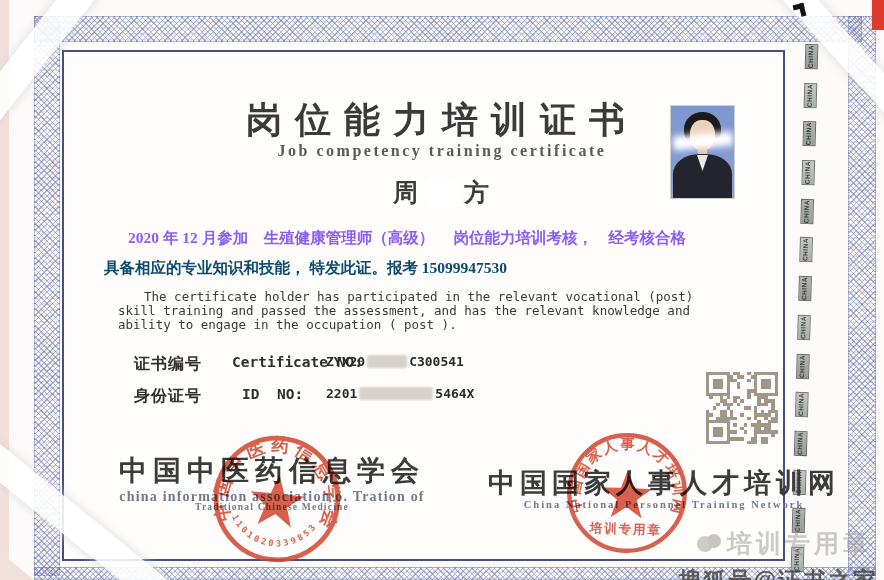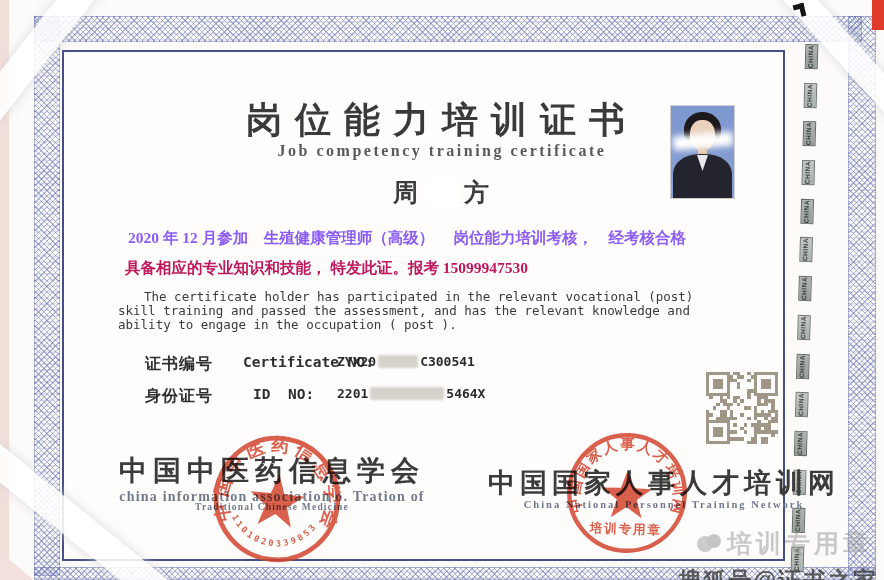--- a/index.html
+++ b/index.html
@@ -47,25 +47,25 @@
   .cert-subtitle{position:absolute;left:0;top:142px;width:884px;text-align:center;
                  font-size:16px;font-weight:600;letter-spacing:2.5px;color:#5a5a5a;}
   .holder-name{position:absolute;left:0;top:176px;width:884px;display:flex;gap:10px;
                justify-content:center;align-items:center;font-size:25px;font-weight:600;
                letter-spacing:2px;color:#3c3c3c;}
   .name-redact{display:inline-block;width:24px;height:20px;background:#fff;
                box-shadow:0 0 8px 6px rgba(255,255,255,.95);border-radius:3px;}
   .body-line1{position:absolute;left:128px;top:228px;width:660px;font-size:15.5px;
               font-weight:600;color:#8b5cf6;}
   .body-line2{position:absolute;left:104px;top:258px;width:660px;font-size:15.5px;
-              font-weight:600;color:#be185d;margin-left:21px;}
+              font-weight:600;color:#0c4a6e;}
   .eng-para{position:absolute;left:118px;top:290px;width:606px;
             font-family:"DejaVu Sans Mono",monospace;font-size:12.5px;line-height:14px;
             color:#3a3a3a;text-indent:26px;}
-  .field-row{position:absolute;left:15px;width:819px;height:22px;font-size:16px;}
+  .field-row{position:absolute;left:4px;width:819px;height:22px;font-size:16px;}
   .row-cert{top:354px;} .row-id{top:386px;}
   .f-cn{position:absolute;left:130px;font-weight:700;color:#2f2f2f;letter-spacing:1px;}
   .f-en{position:absolute;font-family:"DejaVu Sans Mono",monospace;font-size:14.5px;
         font-weight:bold;color:#2f2f2f;white-space:pre;}
   .row-cert .f-en{left:212px;margin-left:16px;} .row-id .f-en{left:238px;}
   .f-val{position:absolute;left:322px;font-family:"DejaVu Sans Mono",monospace;
          font-size:13px;font-weight:bold;color:#2b2b2b;display:flex;align-items:center;}
   .val-redact{display:inline-block;height:13px;background:#d6d2cb;filter:blur(1.2px);
               margin:0 2px;border-radius:2px;}
   .redact-cert{width:40px;} .redact-id{width:74px;}

